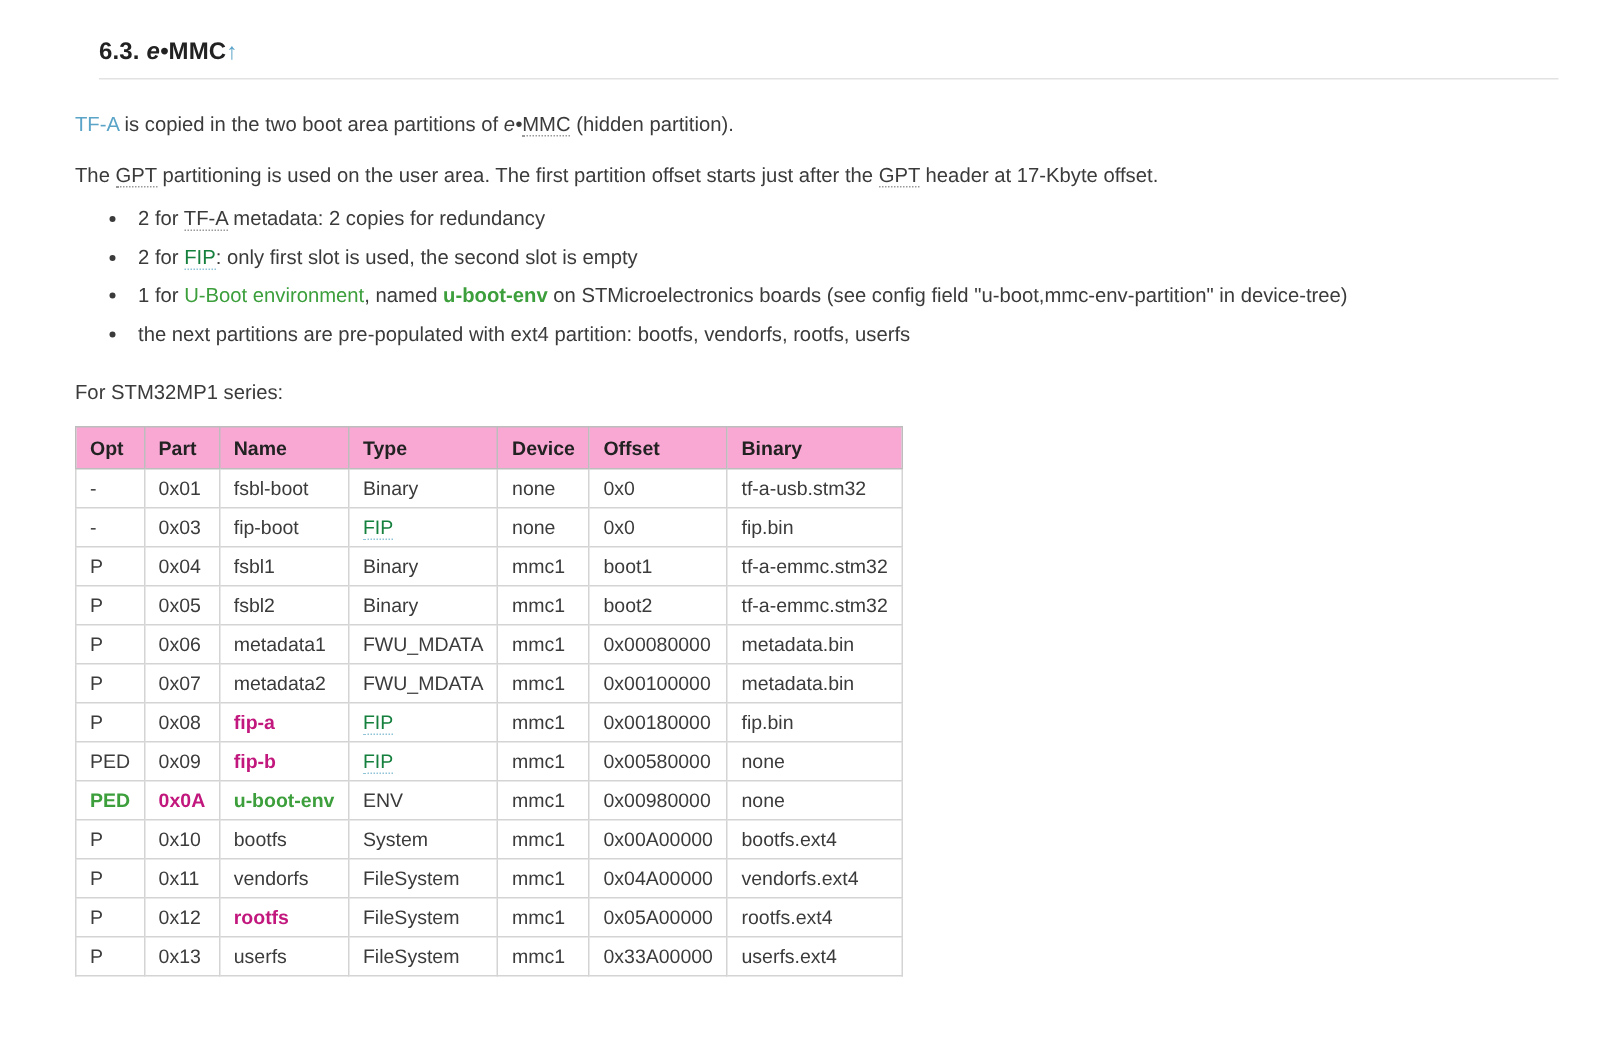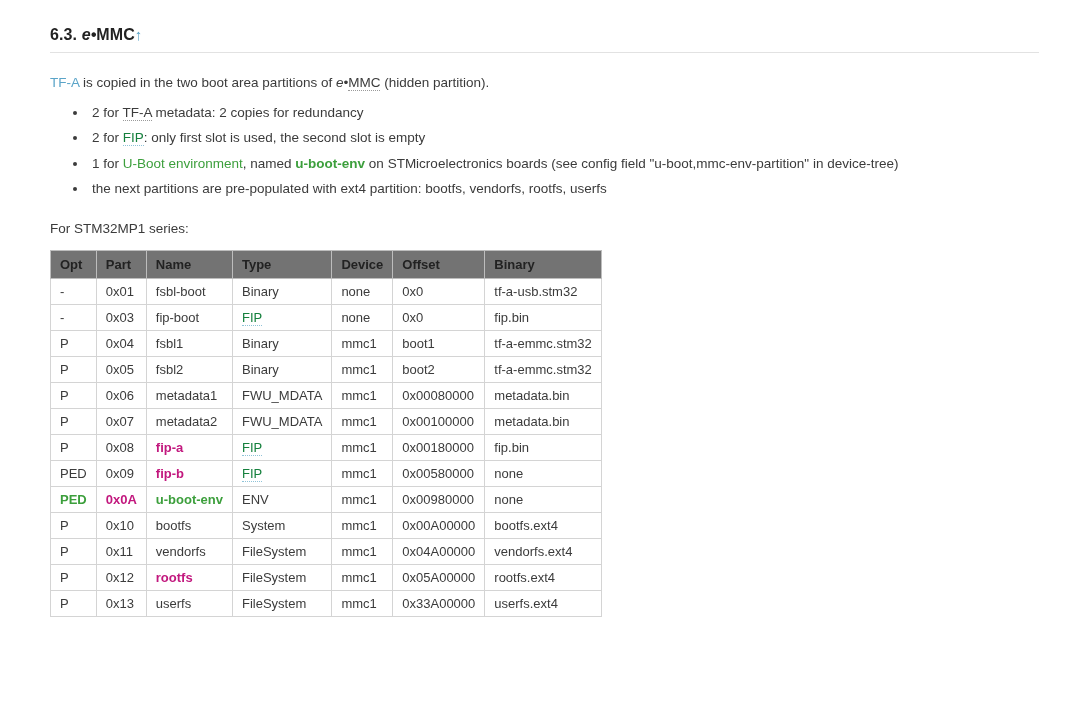--- a/index.html
+++ b/index.html
@@ -16,21 +16,21 @@
     overflow: hidden;
   }
   .page {
     padding: 18px 40px 0 50px;
     box-sizing: border-box;
   }
   h2.section-title {
     font-size: 16px;
     font-weight: bold;
     color: #222;
-    margin: 8px 0 6px 0;
+    margin: 8px 0 6px 16px;
     padding-bottom: 8px;
     border-bottom: 1px solid #e2e2e2;
     letter-spacing: 0.1px;
   }
   h2.section-title .emmc-italic {
     font-style: italic;
   }
   .anchor-link {
     color: #5aa4c8;
     text-decoration: none;
@@ -89,21 +89,21 @@
     margin-top: 12px;
     font-size: 13px;
     color: #3b3b3b;
   }
   table.parts th {
     border: 1px solid #bdbdbd;
     text-align: left;
     font-weight: bold;
     padding: 6px 9px;
     color: #222;
-    background: #737373;
+    background: #f9a8d4;
     white-space: nowrap;
   }
   table.parts td {
     border: 1px solid #d4d4d4;
     padding: 5px 9px;
     white-space: nowrap;
     vertical-align: middle;
   }
   .cell-bold-magenta {
     color: #c2187e;
@@ -121,20 +121,23 @@
 
   <h2 class="section-title">
     <span>6.3.</span>
     <span class="emmc-italic">e</span><span class="emmc-italic">•</span><span>MMC</span><a href="#" class="anchor-link">↑</a>
   </h2>
 
   <p class="para">
     <a href="#" class="link">TF-A</a><span> is copied in the two boot area partitions of </span><span class="italic">e</span><span class="italic">•</span><span class="abbr">MMC</span><span> (hidden partition).</span>
   </p>
 
+  <p class="para">
+    <span>The </span><span class="abbr">GPT</span><span> partitioning is used on the user area. The first partition offset starts just after the </span><span class="abbr">GPT</span><span> header at 17-Kbyte offset.</span>
+  </p>
 
 
   <ul class="bullets">
     <li>
       <span>2 for </span><span class="abbr">TF-A</span><span> metadata: 2 copies for redundancy</span>
     </li>
     <li>
       <span>2 for </span><span class="abbr-link">FIP</span><span>: only first slot is used, the second slot is empty</span>
     </li>
     <li>

